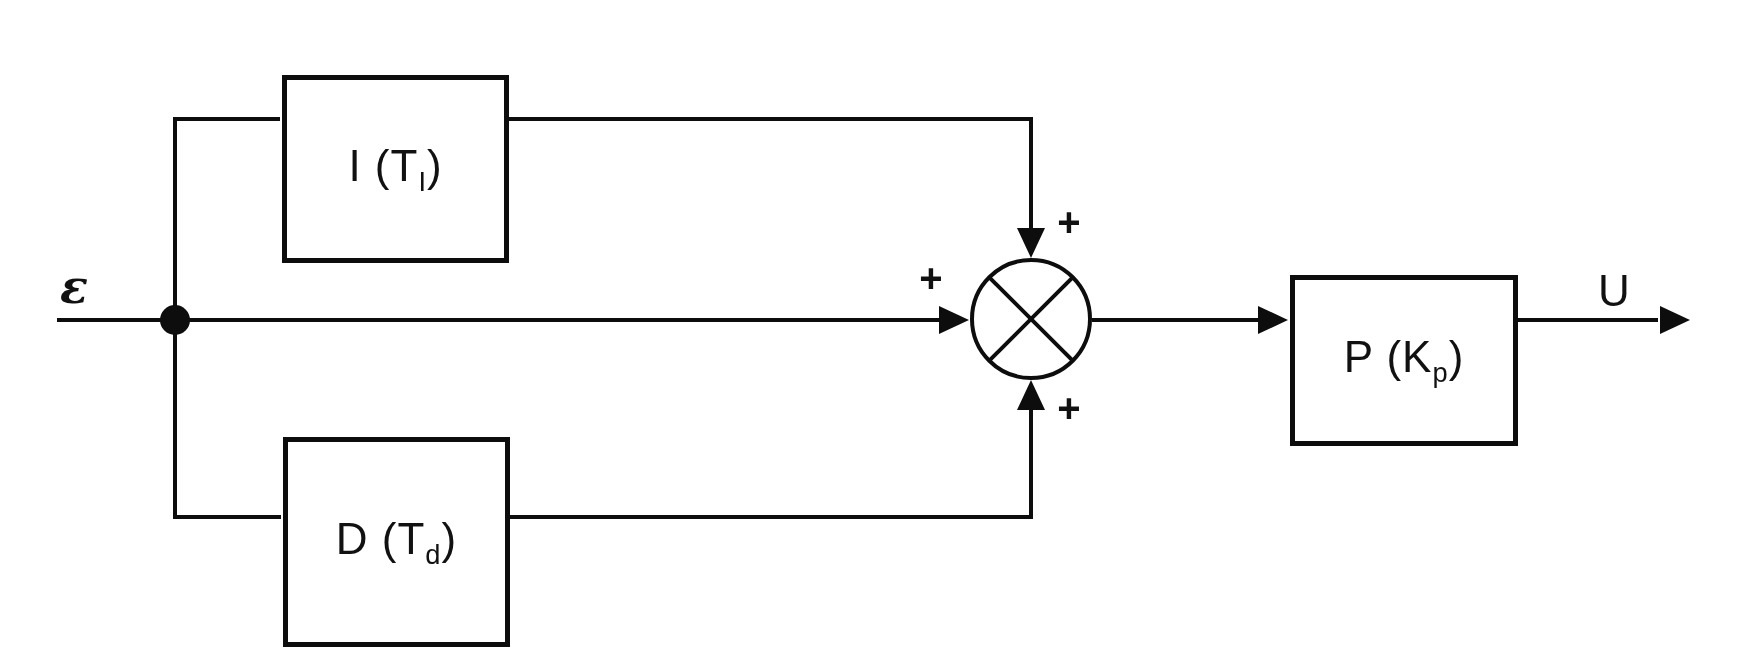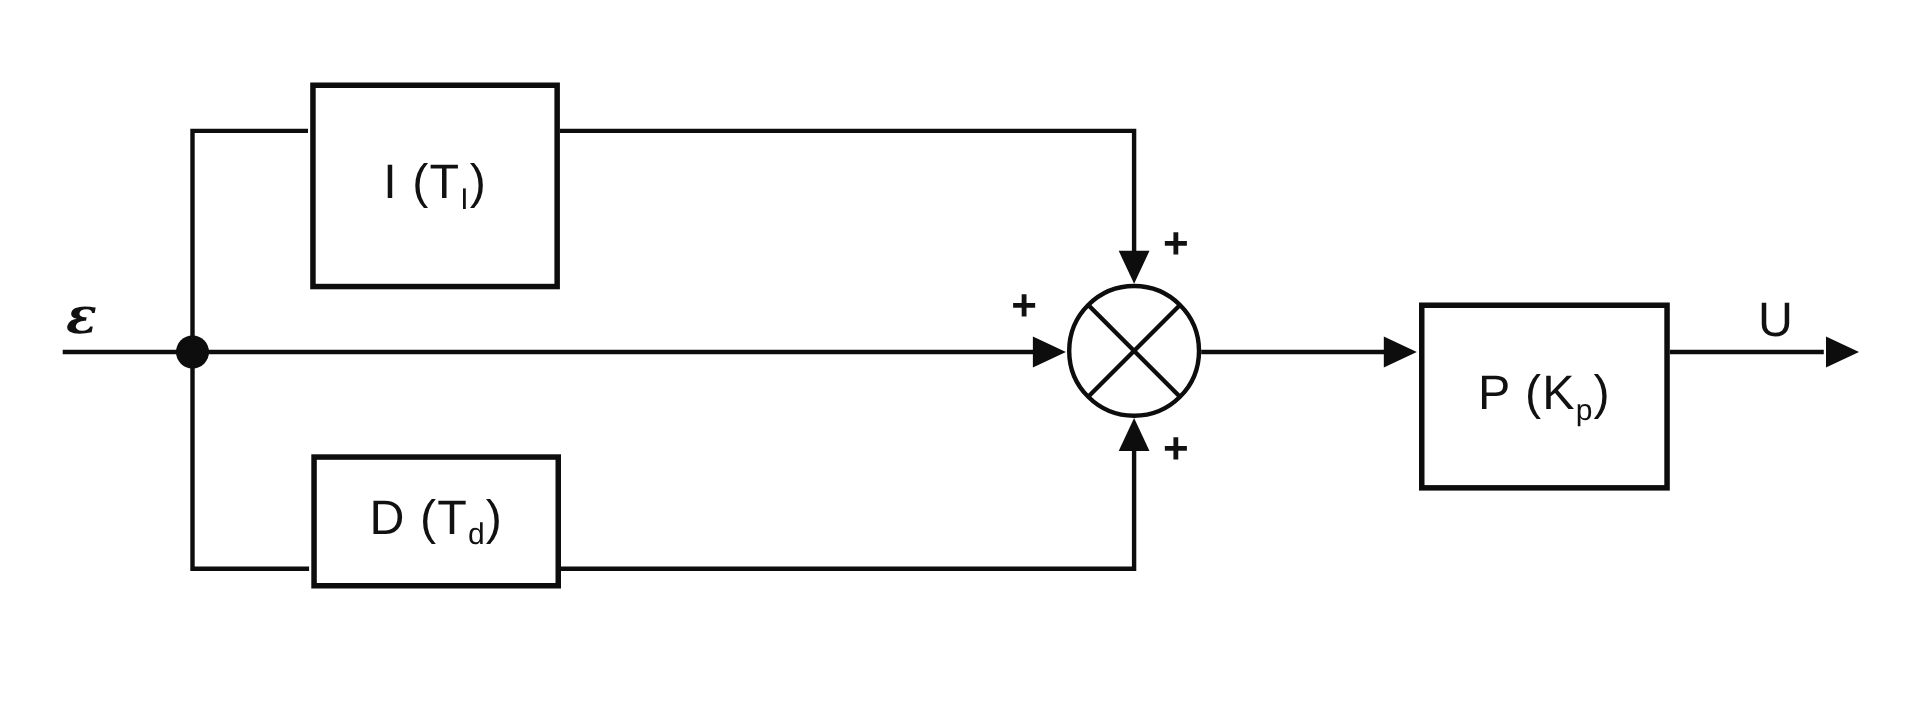--- a/index.html
+++ b/index.html
@@ -23,21 +23,21 @@
   .block {
     position: absolute;
     background: #ffffff;
     border: 5px solid #0d0d0d;
     box-sizing: border-box;
     display: flex;
     align-items: center;
     justify-content: center;
   }
   .block-integral    { left: 282px; top: 43px;  width: 227px; height: 188px; margin-top: 32px; }
-  .block-derivative  { left: 283px; top: 413px; width: 227px; height: 122px; }
+  .block-derivative  { left: 283px; top: 437px; width: 227px; height: 210px; }
   .block-proportional{ left: 1290px; top: 233px; width: 228px; height: 171px; margin-top: 42px; }
   .block-label {
     font-size: 44px;
     color: #111111;
     letter-spacing: 1px;
     white-space: pre;
   }
   .block-label .sub {
     font-size: 0.62em;
     vertical-align: -0.35em;

